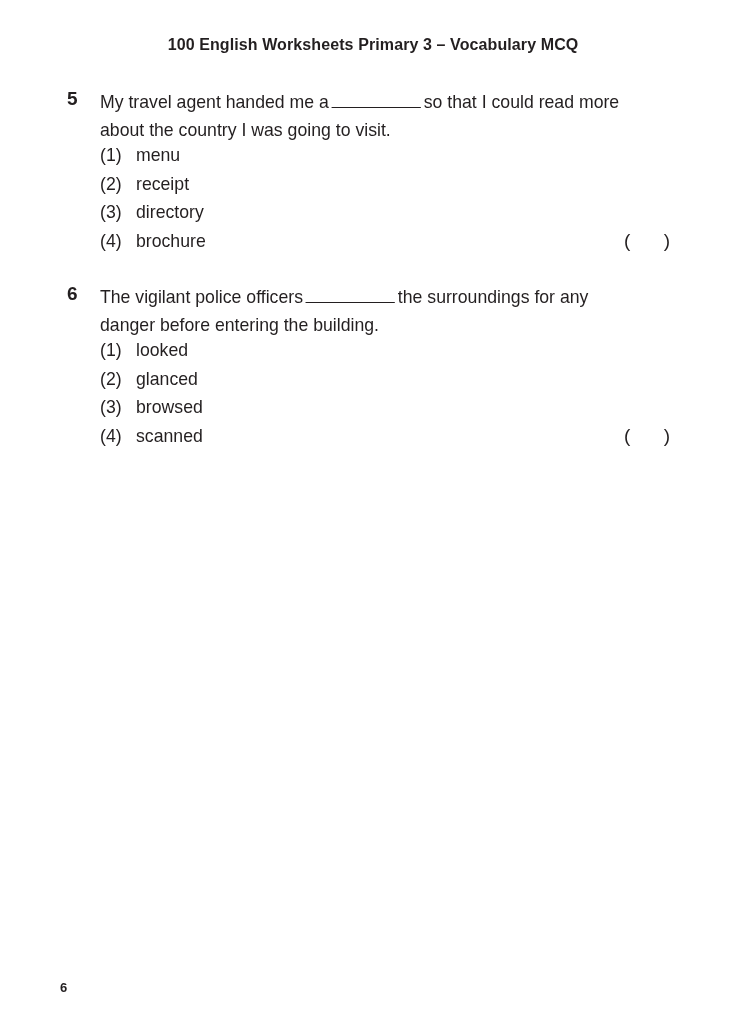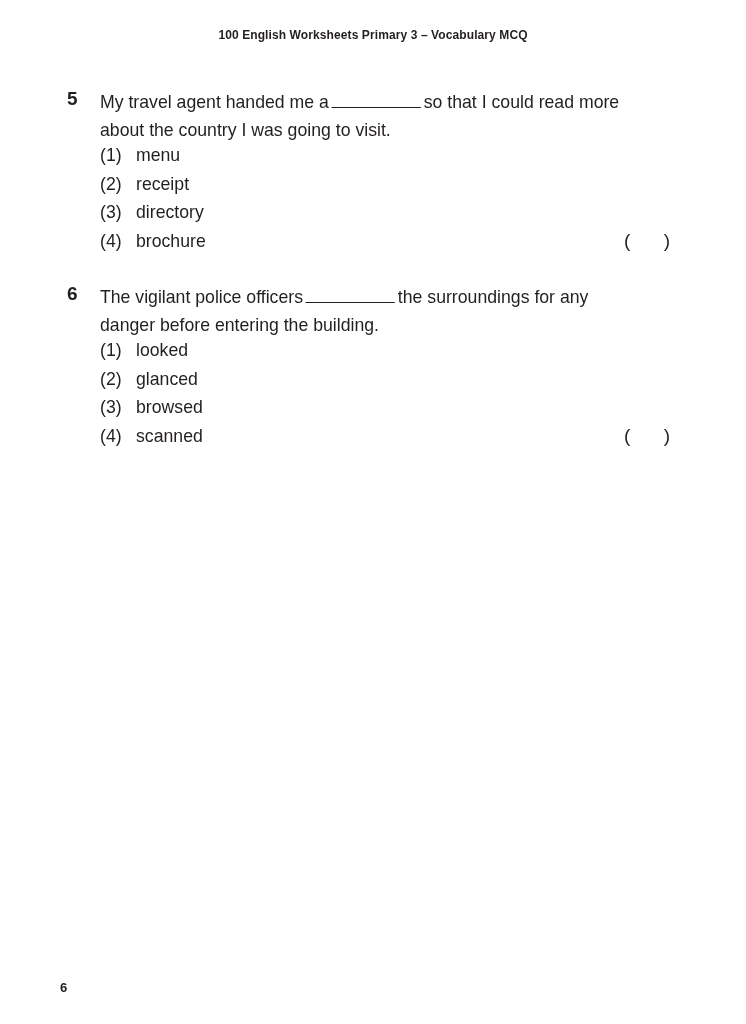--- a/index.html
+++ b/index.html
@@ -2,22 +2,22 @@
 <html><head>
   <meta charset="utf-8">
   <style>
     html, body { margin: 0; padding: 0; background: #ffffff; }
     body {
       width: 746px; height: 1024px; position: relative; overflow: hidden;
       font-family: "Liberation Sans", "DejaVu Sans", sans-serif;
       color: #231f20;
     }
     .header {
-      position: absolute; top: 28px; left: 0; width: 746px;
-      text-align: center; font-size: 12px; font-weight: bold; color: #231f20;
+      position: absolute; top: 36px; left: 0; width: 746px;
+      text-align: center; font-size: 16px; font-weight: bold; color: #231f20;
       letter-spacing: 0.1px;
     }
     .question { position: absolute; left: 0; width: 746px; }
     .q-num {
       position: absolute; left: 67px; top: 0;
       font-size: 19px; font-weight: bold;
     }
     .q-text {
       position: absolute; left: 100px; top: 0; width: 575px;
       font-size: 19px; line-height: 28px;

